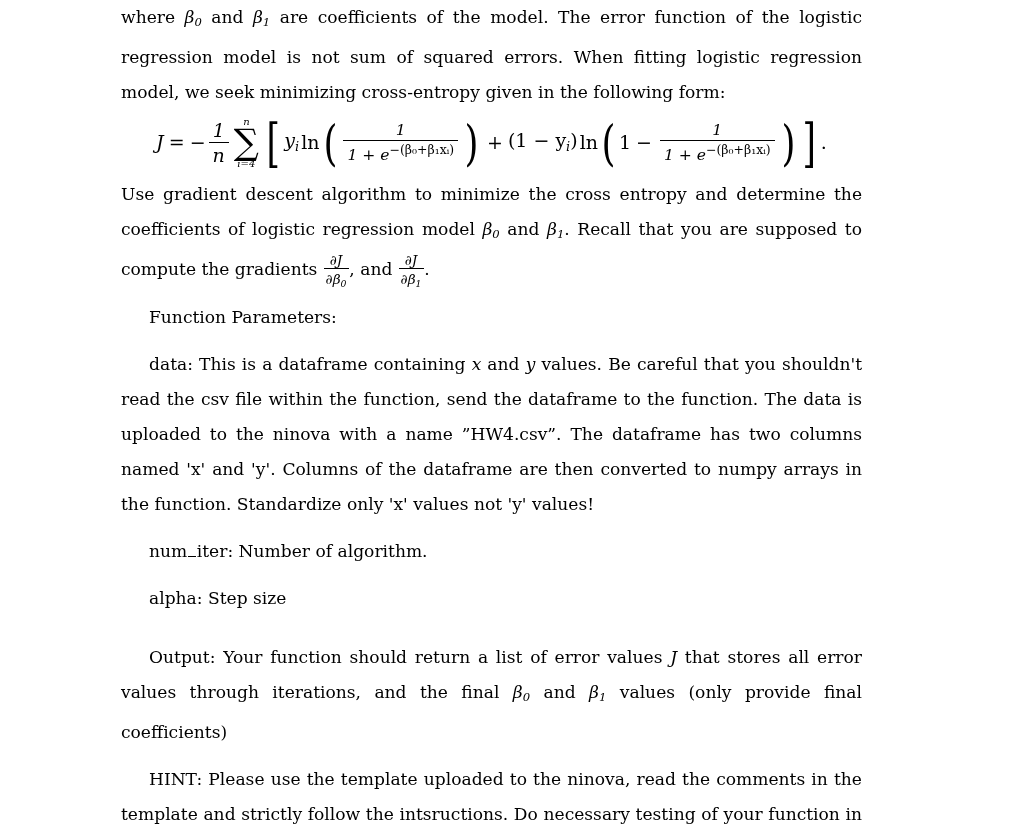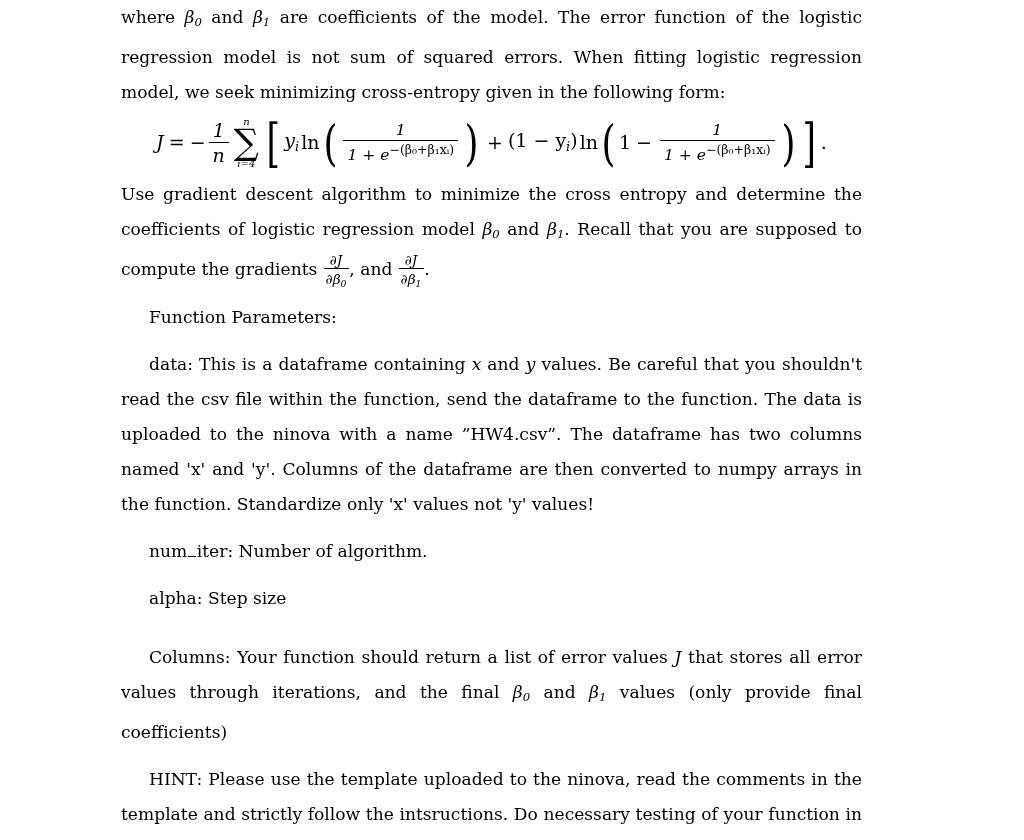--- a/index.html
+++ b/index.html
@@ -247,20 +247,20 @@
 
     <div class="gap-sm"></div>
 
     <p class="para indent"><b>alpha</b><span>: Step size</span></p>
 
     <div class="gap-sm"></div>
 
 
     <div class="gap-sm"></div>
 
-    <p class="para indent"><b>Columns:</b><span> Your function should return a list of error values </span><span class="mi">J</span><span> that stores all error values through iterations, and the final </span><span class="mi greek"><span>β</span><sub>0</sub></span><span> and </span><span class="mi greek"><span>β</span><sub>1</sub></span><span> values (only provide final coefficients)</span></p>
+    <p class="para indent"><b>Output:</b><span> Your function should return a list of error values </span><span class="mi">J</span><span> that stores all error values through iterations, and the final </span><span class="mi greek"><span>β</span><sub>0</sub></span><span> and </span><span class="mi greek"><span>β</span><sub>1</sub></span><span> values (only provide final coefficients)</span></p>
 
     <div class="gap-sm"></div>
 
     <p class="para indent"><b>HINT</b><span>: Please use the template uploaded to the ninova, read the comments in the template and strictly follow the intsructions. Do necessary testing of your function in a python file other than the python file your function is written.</span></p>
 
   </div>
 </div>
 
 </body></html>

